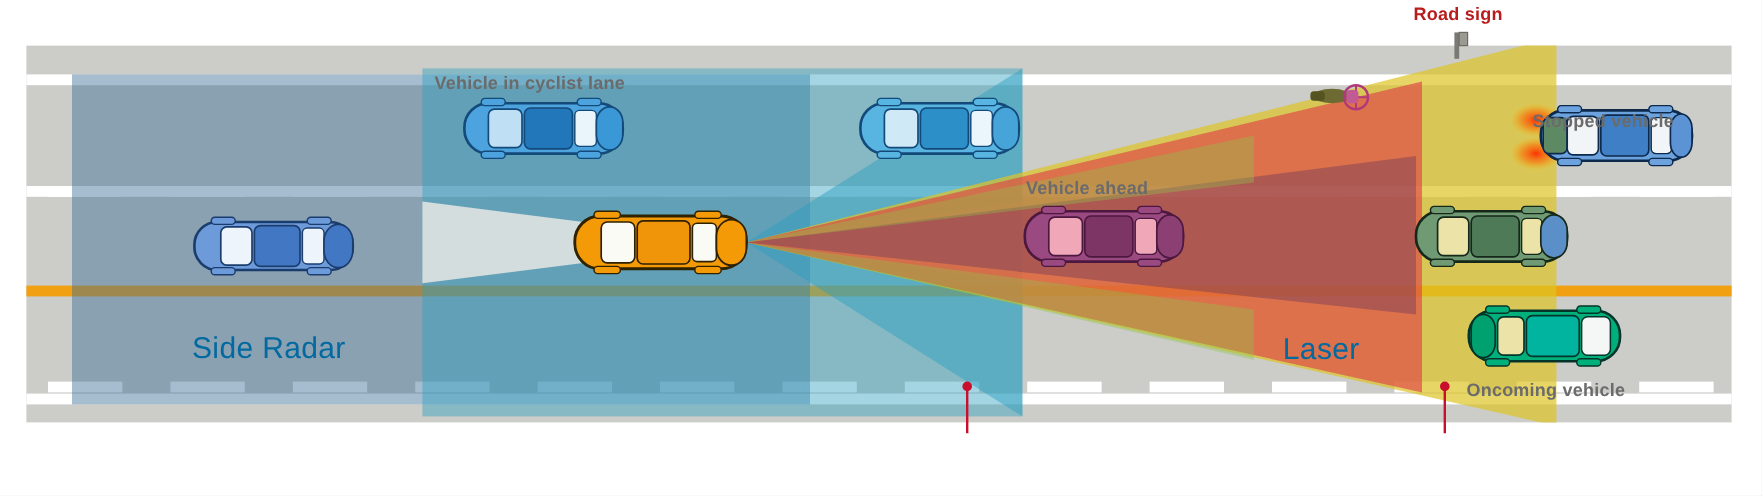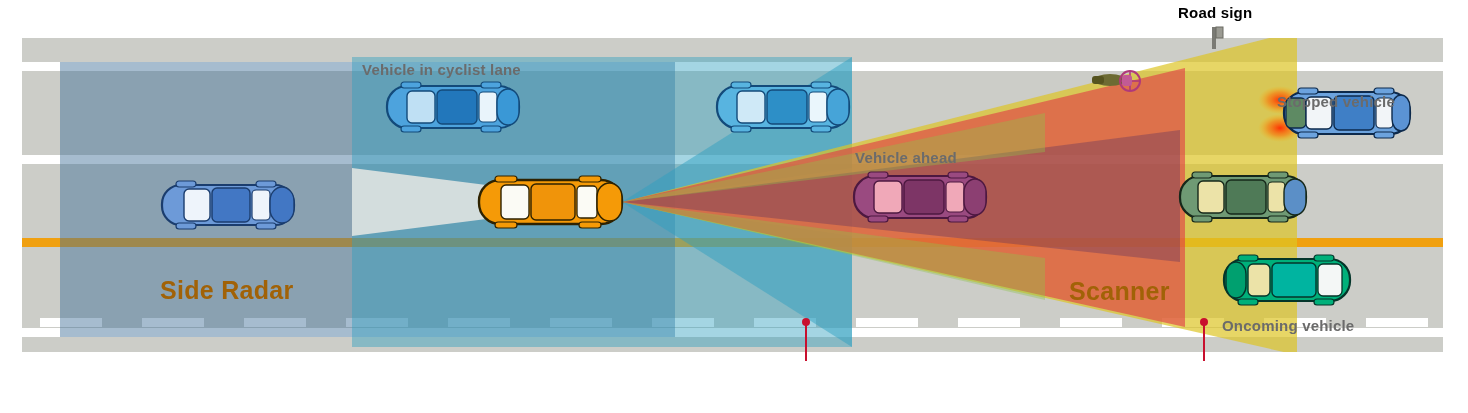--- a/index.html
+++ b/index.html
@@ -13,21 +13,21 @@
   .obj-label{
     position:absolute;
     font-family:"Liberation Sans","DejaVu Sans",sans-serif;
     font-size:15px;font-weight:700;color:#6b6b6b;
     white-space:nowrap;letter-spacing:0.2px;
     pointer-events:none;
   }
   .sensor-label{
     position:absolute;
     font-family:"Liberation Sans","DejaVu Sans",sans-serif;
-    font-weight:700;color:#a16207;
+    font-weight:400;color:#0369a1;
     white-space:nowrap;letter-spacing:0.3px;
   }
   .sensor-label.big{font-size:25px;}
 </style>
 </head>
 <body>
 
 <div id="stage">
 
   <svg id="scene" viewBox="0 0 1468 413" width="1468" height="413">
@@ -223,21 +223,21 @@
 
     <g>
       <circle cx="806" cy="322" r="4" fill="#c8102e"></circle>
       <line x1="806" y1="322" x2="806" y2="361" stroke="#c8102e" stroke-width="2"></line>
       <circle cx="1204" cy="322" r="4" fill="#c8102e"></circle>
       <line x1="1204" y1="322" x2="1204" y2="361" stroke="#c8102e" stroke-width="2"></line>
     </g>
   </svg>
 
   <div class="obj-label" style="left:362px;top:61px;">Vehicle in cyclist lane</div>
-  <div class="obj-label" style="left:1178px;top:4px;color:#000000;">Road sign</div>
+  <div class="obj-label" style="left:1178px;top:4px;color:#b91c1c;">Road sign</div>
   <div class="obj-label" style="left:1277px;top:60px;margin-top:33px;">Stopped vehicle</div>
   <div class="obj-label" style="left:855px;top:149px;">Vehicle ahead</div>
   <div class="obj-label" style="left:1222px;top:317px;">Oncoming vehicle</div>
 
   <div class="sensor-label big" style="left:160px;top:276px;">Side Radar</div>
-  <div class="sensor-label big" style="left:1069px;top:277px;">Scanner</div>
+  <div class="sensor-label big" style="left:1069px;top:277px;">Laser</div>
 
 </div>
 
 </body></html>

